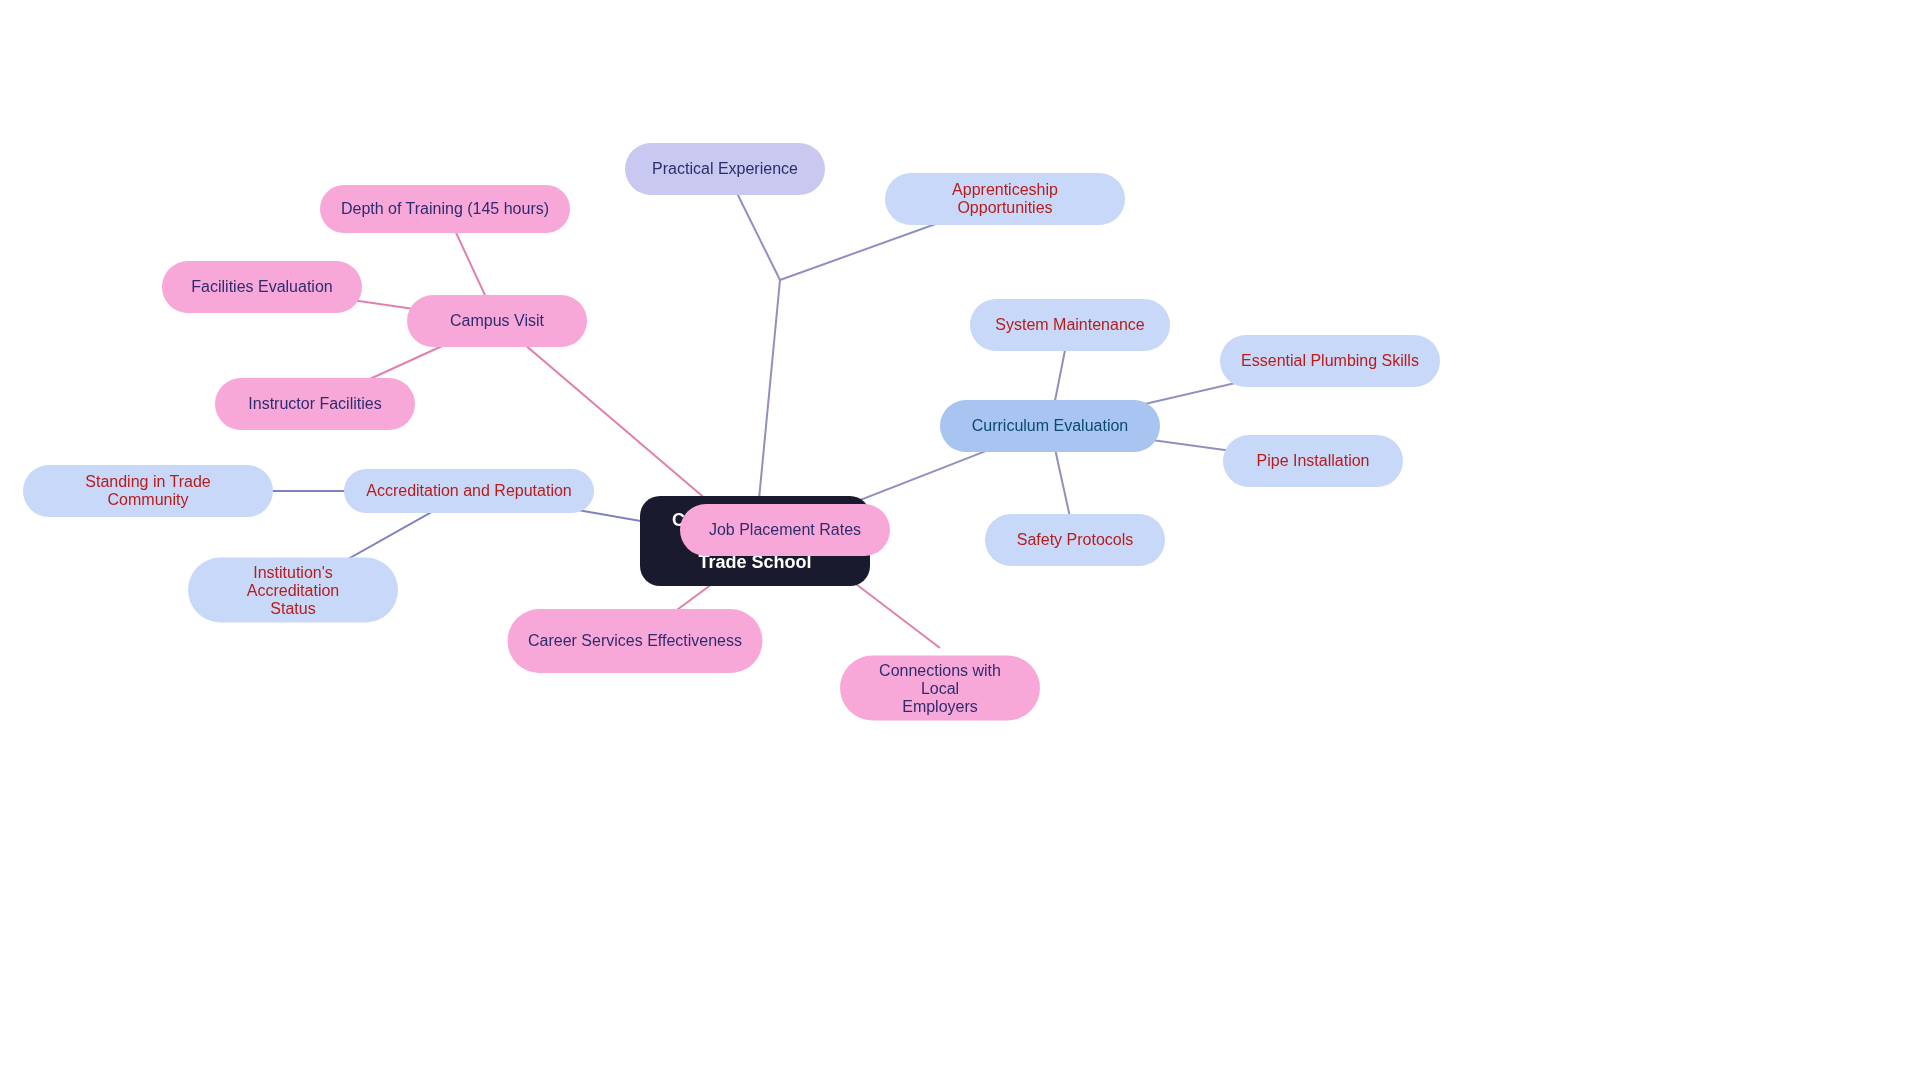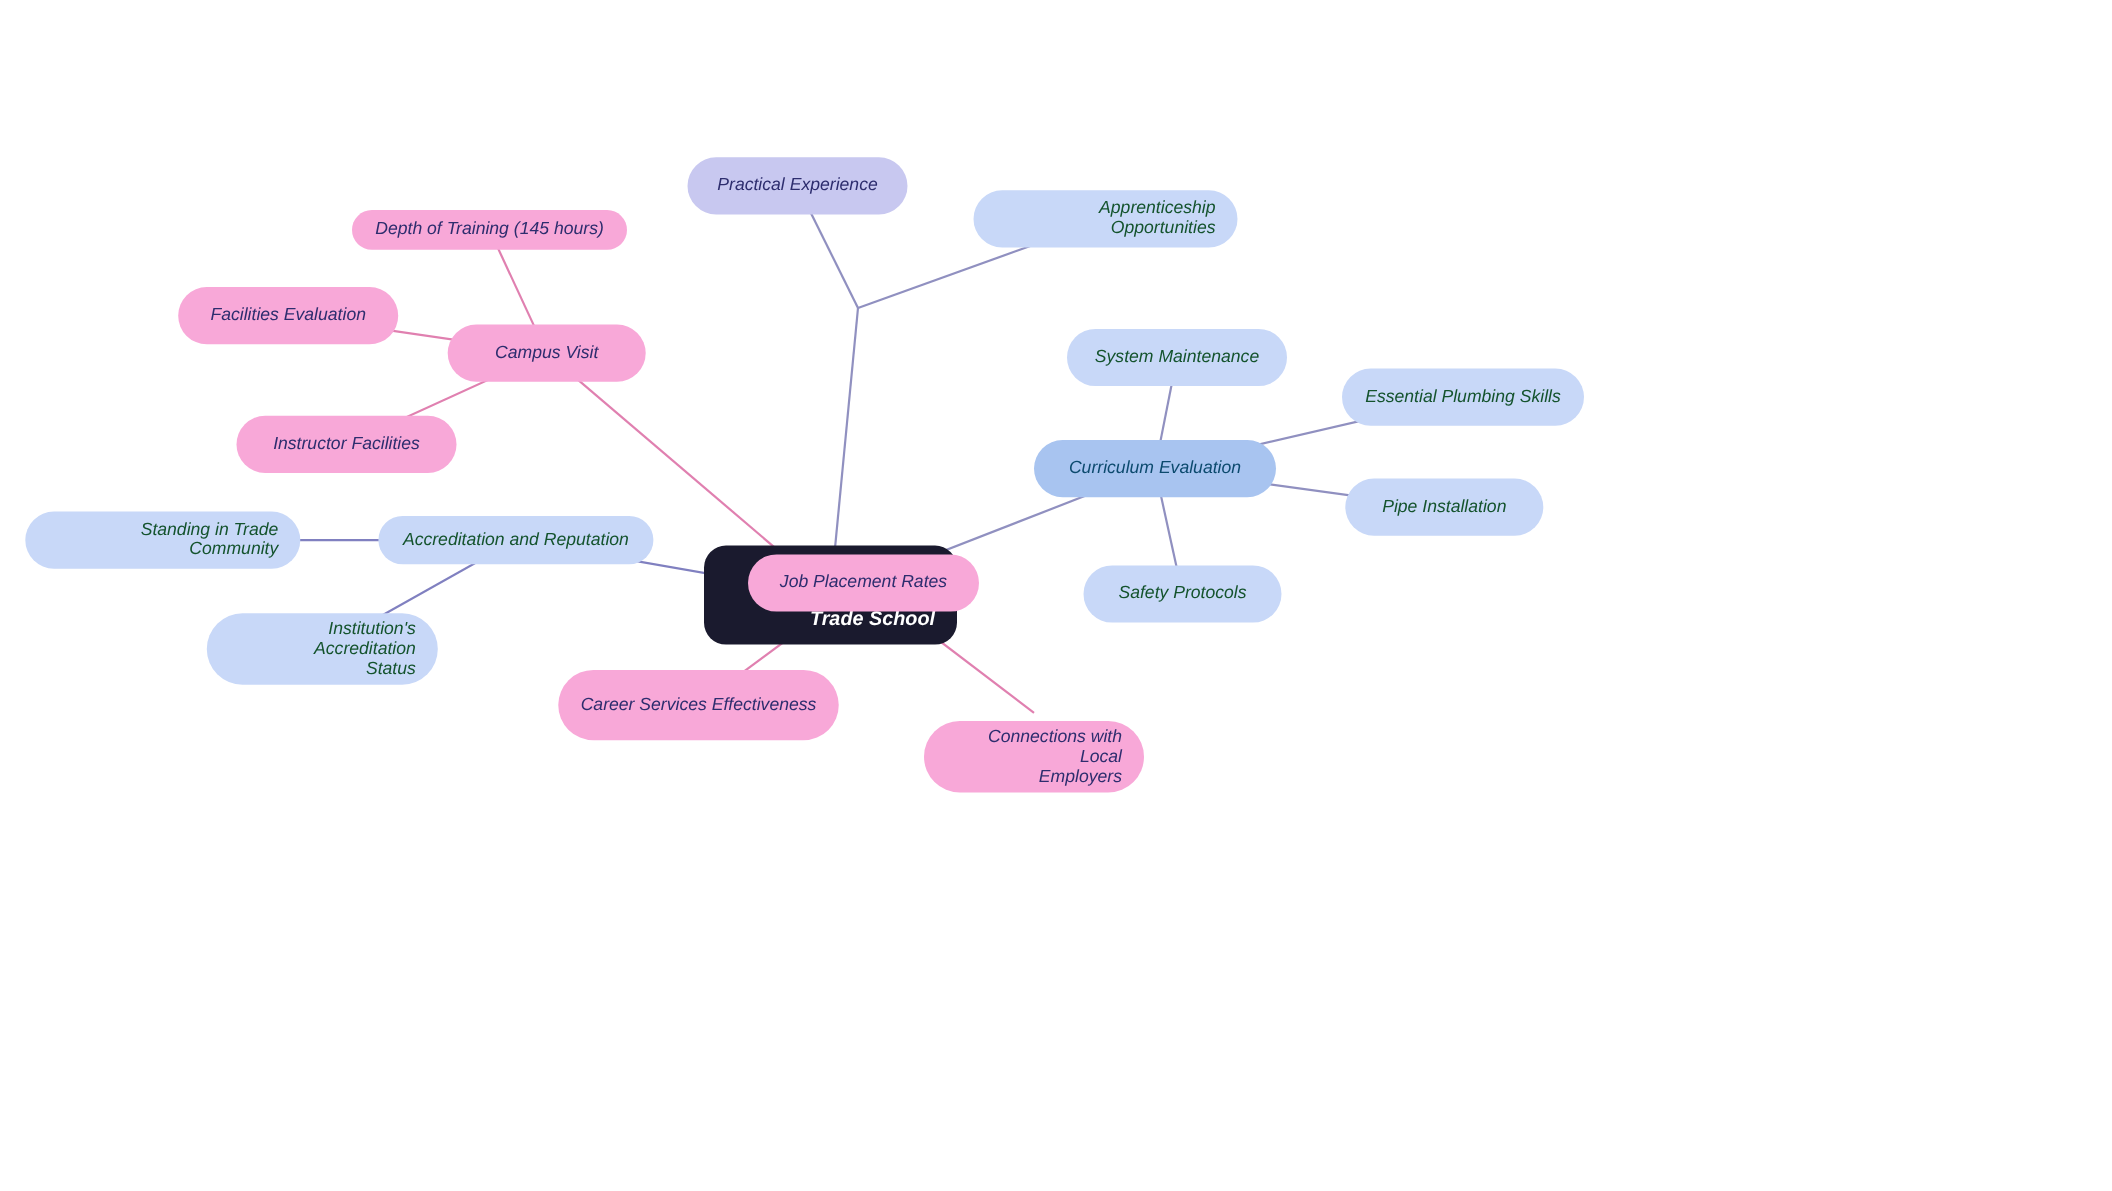--- a/index.html
+++ b/index.html
@@ -22,44 +22,43 @@
       width: 1920px;
       height: 1083px;
       pointer-events: none;
     }
     .node {
       position: absolute;
       border-radius: 50px;
       display: flex;
       align-items: center;
       justify-content: center;
-      text-align: right;
+      text-align: center;
       font-size: 16px;
       font-weight: 500;
       padding: 10px 20px;
       transform: translate(-50%, -50%);
-      font-style: italic;
     }
     .node-center {
       background: #1a1a2e;
       color: #ffffff;
       font-size: 18px;
       font-weight: 600;
       width: 230px;
       height: 90px;
       border-radius: 20px;
     }
     .node-pink {
       background: #f8a8d8;
       color: #2d2d6e;
       border: none;
     }
     .node-blue-light {
       background: #c8d8f8;
-      color: #14532d;
+      color: #b91c1c;
       border: none;
     }
     .node-blue-medium {
       background: #a8c4f0;
       color: #0c4a6e;
       border: none;
     }
     .node-lavender {
       background: #c8c8f0;
       color: #2d2d6e;
@@ -93,21 +92,21 @@
 <div class="node node-center" style="left: 755px; top: 541px; white-space: pre-line;">Choosing the Right Plumbing
 Trade School</div>
     <div class="node node-lavender" style="left: 725px; top: 169px; width: 200px; height: 52px; white-space: pre-line;">Practical Experience</div>
     <div class="node node-blue-light" style="left: 1005px; top: 199px; width: 240px; height: 52px; white-space: pre-line;">Apprenticeship Opportunities</div>
     <div class="node node-blue-medium" style="left: 1050px; top: 426px; width: 220px; height: 52px; white-space: pre-line;">Curriculum Evaluation</div>
     <div class="node node-blue-light" style="left: 1070px; top: 325px; width: 200px; height: 52px; white-space: pre-line;">System Maintenance</div>
     <div class="node node-blue-light" style="left: 1330px; top: 361px; width: 220px; height: 52px; white-space: pre-line;">Essential Plumbing Skills</div>
     <div class="node node-blue-light" style="left: 1313px; top: 461px; width: 180px; height: 52px; white-space: pre-line;">Pipe Installation</div>
     <div class="node node-blue-light" style="left: 1075px; top: 540px; width: 180px; height: 52px; white-space: pre-line;">Safety Protocols</div>
     <div class="node node-pink" style="left: 497px; top: 321px; width: 180px; height: 52px; white-space: pre-line;">Campus Visit</div>
-    <div class="node node-pink" style="left: 445px; top: 209px; width: 250px; height: 36px; white-space: pre-line;">Depth of Training (145 hours)</div>
+    <div class="node node-pink" style="left: 445px; top: 209px; width: 250px; height: 48px; white-space: pre-line;">Depth of Training (145 hours)</div>
     <div class="node node-pink" style="left: 262px; top: 287px; width: 200px; height: 52px; white-space: pre-line;">Facilities Evaluation</div>
     <div class="node node-pink" style="left: 315px; top: 404px; width: 200px; height: 52px; white-space: pre-line;">Instructor Facilities</div>
     <div class="node node-blue-light" style="left: 469px; top: 491px; width: 250px; height: 44px; white-space: pre-line;">Accreditation and Reputation</div>
     <div class="node node-blue-light" style="left: 148px; top: 491px; width: 250px; height: 52px; white-space: pre-line;">Standing in Trade Community</div>
     <div class="node node-blue-light" style="left: 293px; top: 590px; width: 210px; height: 65px; white-space: pre-line;">Institution's Accreditation
 Status</div>
     <div class="node node-pink" style="left: 785px; top: 530px; width: 210px; height: 52px; white-space: pre-line;">Job Placement Rates</div>
     <div class="node node-pink" style="left: 635px; top: 641px; width: 255px; height: 64px; white-space: pre-line;">Career Services Effectiveness</div>
     <div class="node node-pink" style="left: 940px; top: 648px; width: 200px; height: 65px; white-space: pre-line; margin-top: 40px;">Connections with Local
 Employers</div>

